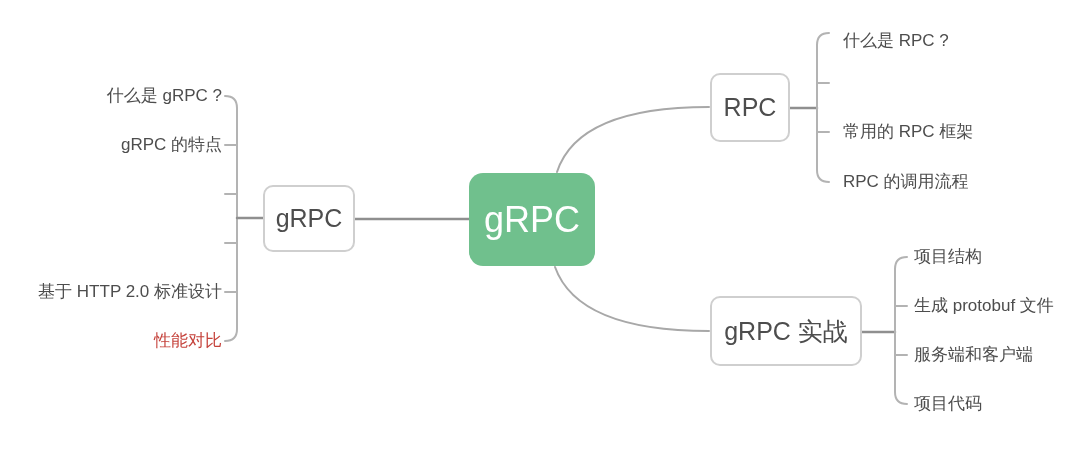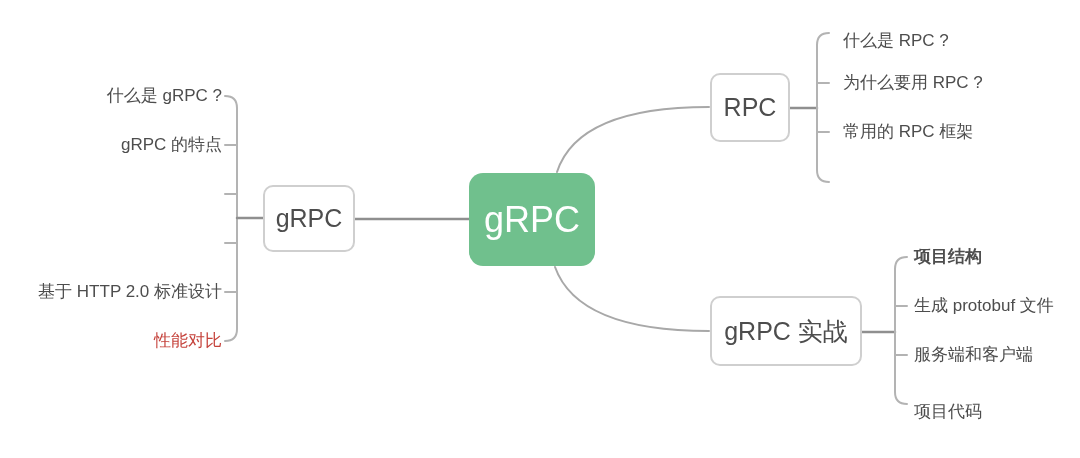--- a/index.html
+++ b/index.html
@@ -99,21 +99,21 @@
   <div class="node" style="left:710px; top:73px; width:80px; height:69px;">
     <span>RPC</span>
   </div>
 
   <div class="topic right-aligned" style="right:858px; top:132px;">gRPC 的特点</div>
   <div class="topic right-aligned" style="right:858px; top:83px;">什么是 gRPC ?</div>
   <div class="topic right-aligned" style="right:858px; top:279px;text-align:center;">基于 HTTP 2.0 标准设计</div>
   <div class="topic right-aligned emph" style="right:858px; top:328px;margin-left:40px;">性能对比</div>
 
   <div class="topic" style="left:843px; top:28px;">什么是 RPC ?</div>
-  <div class="topic" style="left:843px; top:70px;">为什么要用 RPC ?</div>
   <div class="topic" style="left:843px; top:119px;">常用的 RPC 框架</div>
+  <div class="topic" style="left:843px; top:169px;">RPC 的调用流程</div>
 
-  <div class="topic" style="left:914px; top:244px;font-weight:bold;">项目结构</div>
+  <div class="topic" style="left:914px; top:244px;">项目结构</div>
   <div class="topic" style="left:914px; top:342px;">服务端和客户端</div>
   <div class="topic" style="left:914px; top:293px;">生成 protobuf 文件</div>
-  <div class="topic" style="left:914px; top:399px;text-align:right;">项目代码</div>
+  <div class="topic" style="left:914px; top:391px;text-align:right;">项目代码</div>
 
 </div>
 
 </body></html>

